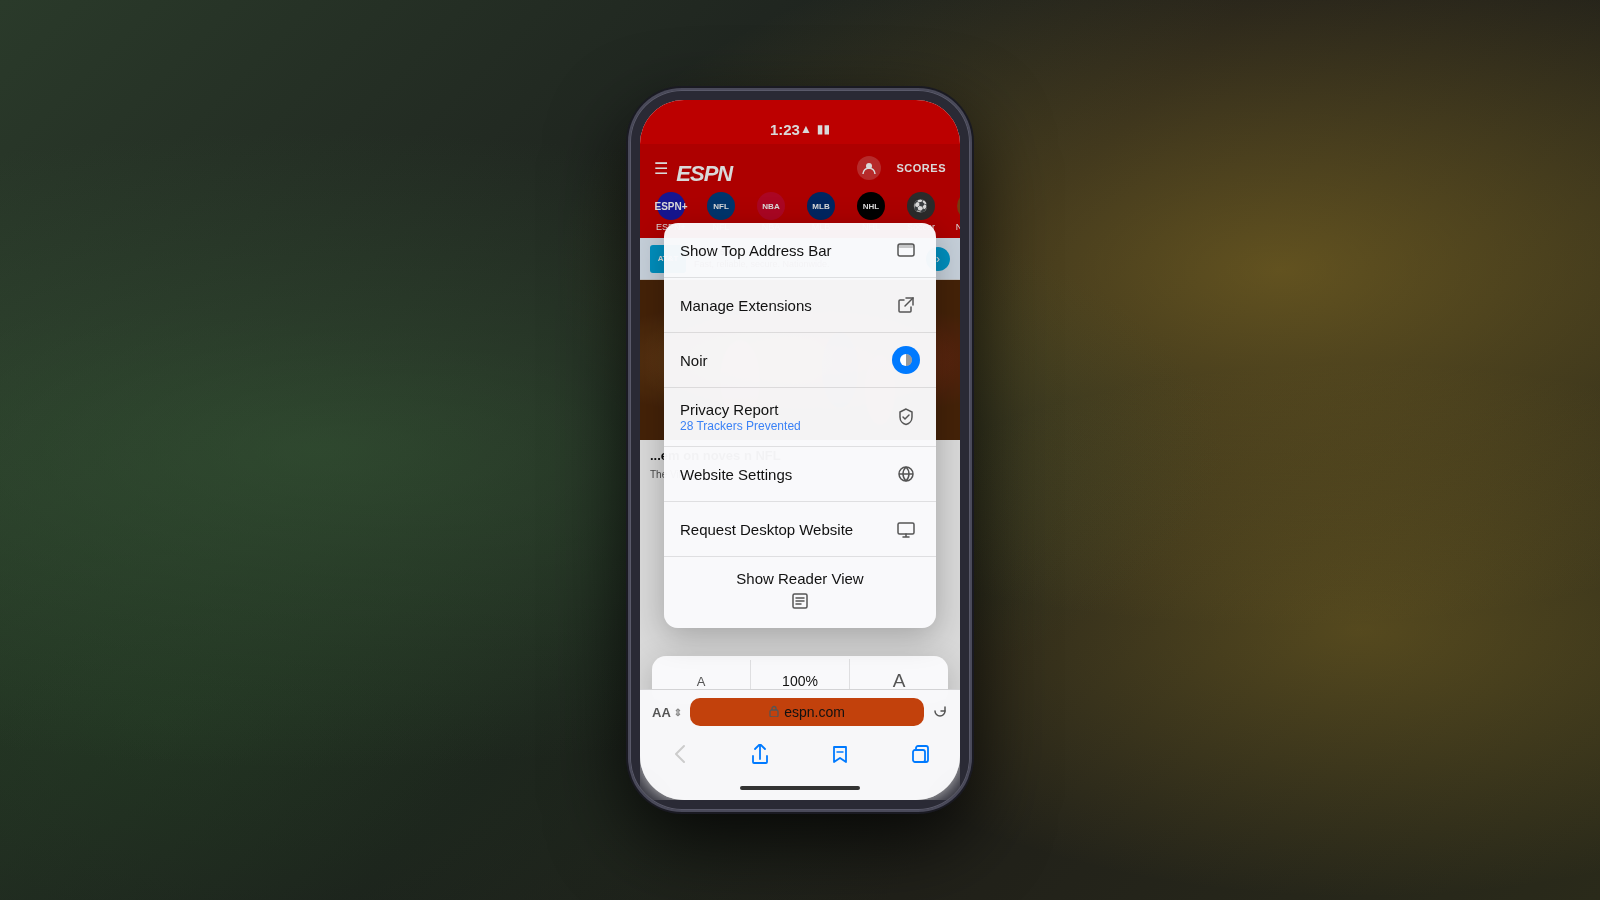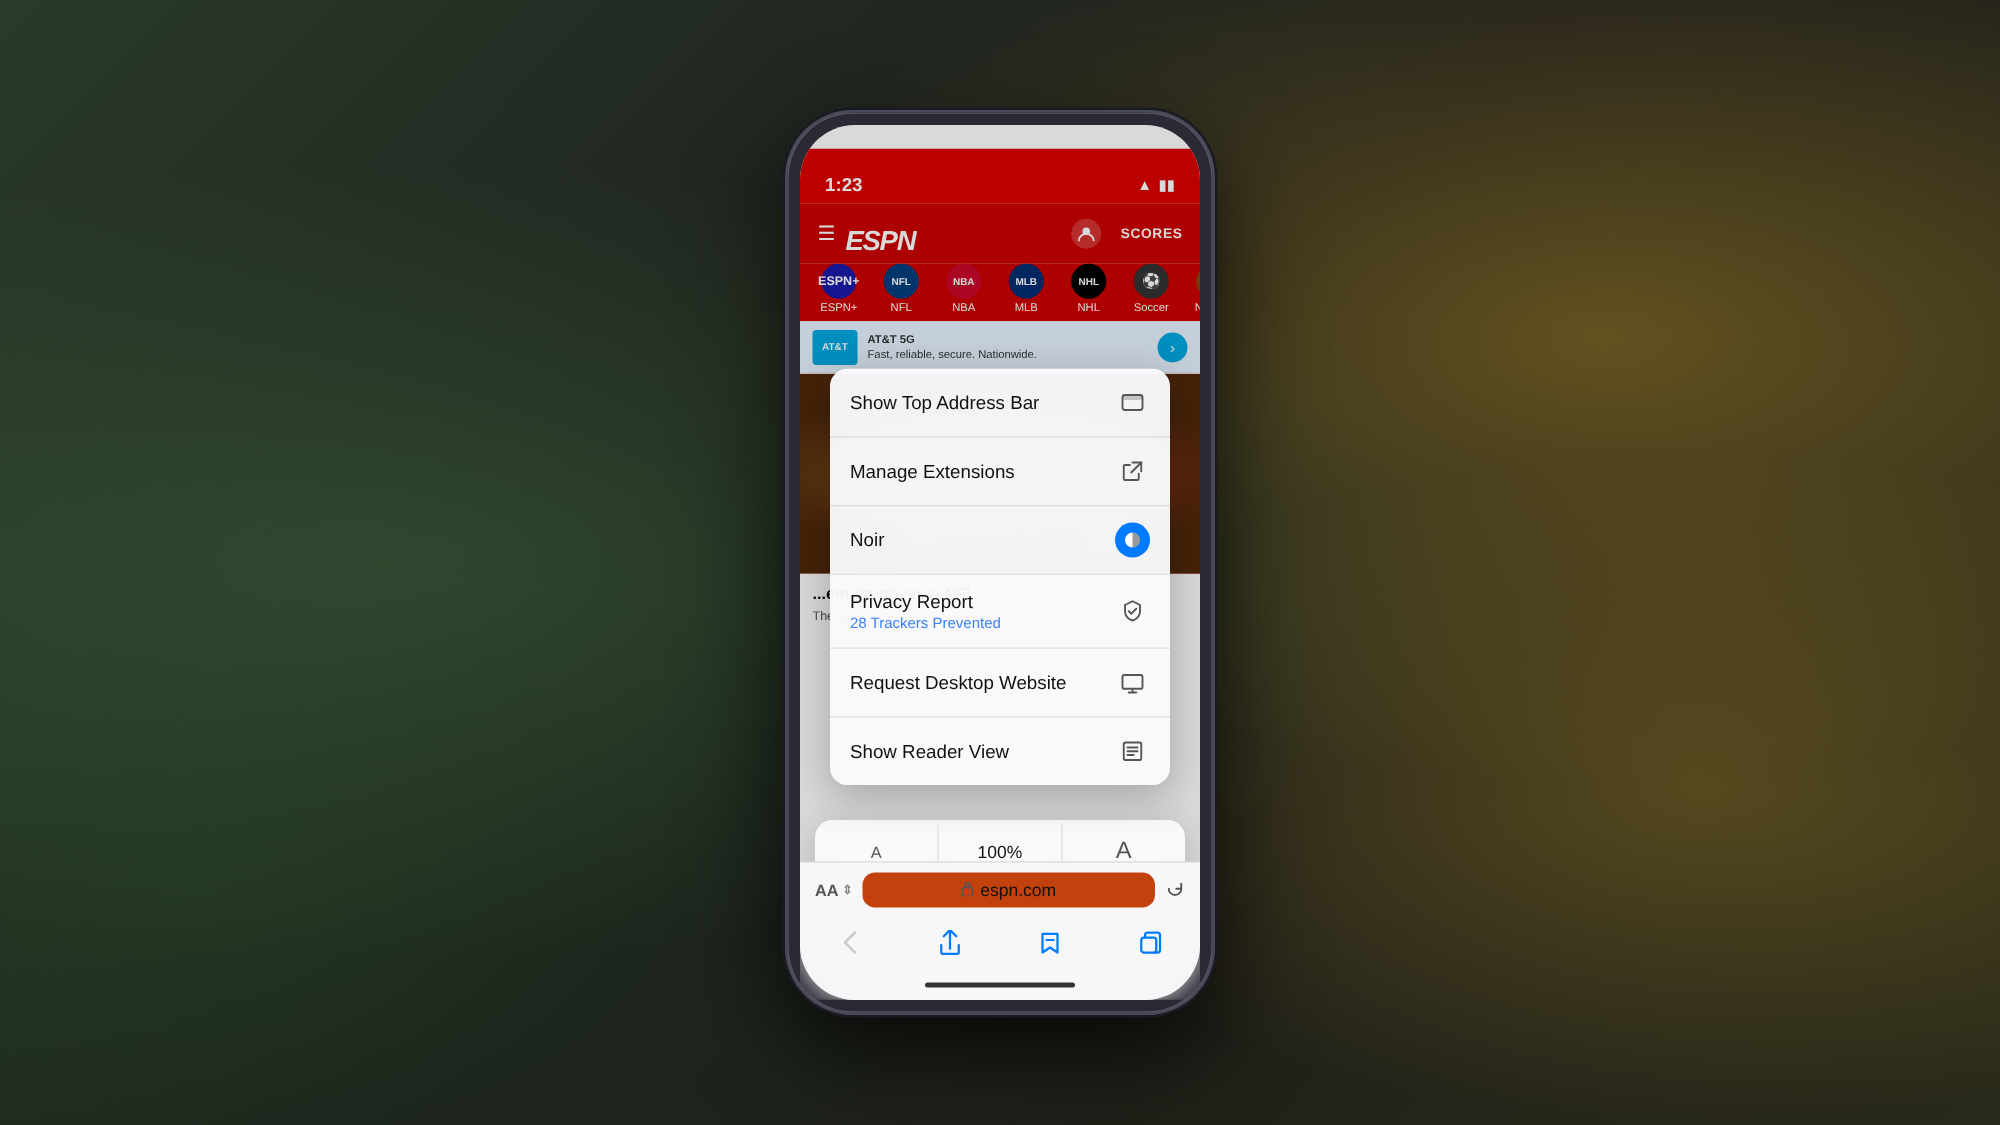--- a/index.html
+++ b/index.html
@@ -53,24 +53,23 @@
       border-radius: 44px;
       overflow: hidden;
     }
 
     
     .status-bar {
       background: #d00;
       height: 44px;
       display: flex;
       align-items: center;
-      justify-content: space-between;
+      justify-content: center;
       padding: 14px 20px 0;
       position: relative;
-      margin-top: 19px;
     }
 
     .status-bar::before {
       content: '';
       position: absolute;
       top: 8px;
       left: 50%;
       transform: translateX(-50%);
       width: 120px;
       height: 28px;
@@ -324,20 +323,21 @@
       align-items: center;
       justify-content: space-between;
       padding: 13px 16px;
       border-bottom: 0.5px solid rgba(0,0,0,0.1);
       background: transparent;
       cursor: pointer;
     }
 
     .menu-item:last-child {
       border-bottom: none;
+      flex-direction: column;
     }
 
     .menu-item-left {
       display: flex;
       flex-direction: column;
       gap: 1px;
     }
 
     .menu-item-title {
       font-size: 15px;
@@ -644,20 +644,33 @@
               <span class="menu-item-subtitle">28 Trackers Prevented</span>
             </div>
             <div class="menu-item-icon icon-dark">
               <svg width="20" height="20" viewBox="0 0 20 20" fill="none">
                 <path d="M10 2L4 5v5c0 3.5 2.5 6.7 6 7.4 3.5-.7 6-3.9 6-7.4V5L10 2z" stroke="#555" stroke-width="1.5" fill="none"></path>
                 <path d="M7 10l2 2 4-4" stroke="#555" stroke-width="1.5" stroke-linecap="round"></path>
               </svg>
             </div>
           </div>
 
+          <div class="menu-item">
+            <div class="menu-item-left">
+              <span class="menu-item-title">Website Settings</span>
+            </div>
+            <div class="menu-item-icon icon-dark">
+              <svg width="20" height="20" viewBox="0 0 20 20" fill="none">
+                <circle cx="10" cy="10" r="7" stroke="#555" stroke-width="1.5"></circle>
+                <path d="M10 3c-2 2-3 4.5-3 7s1 5 3 7" stroke="#555" stroke-width="1.5"></path>
+                <path d="M10 3c2 2 3 4.5 3 7s-1 5-3 7" stroke="#555" stroke-width="1.5"></path>
+                <line x1="3" y1="10" x2="17" y2="10" stroke="#555" stroke-width="1.5"></line>
+              </svg>
+            </div>
+          </div>
 
           <div class="menu-item">
             <div class="menu-item-left">
               <span class="menu-item-title">Request Desktop Website</span>
             </div>
             <div class="menu-item-icon icon-dark">
               <svg width="20" height="20" viewBox="0 0 20 20" fill="none">
                 <rect x="2" y="4" width="16" height="11" rx="1.5" stroke="#555" stroke-width="1.5"></rect>
                 <path d="M7 18h6M10 15v3" stroke="#555" stroke-width="1.5" stroke-linecap="round"></path>
               </svg>

